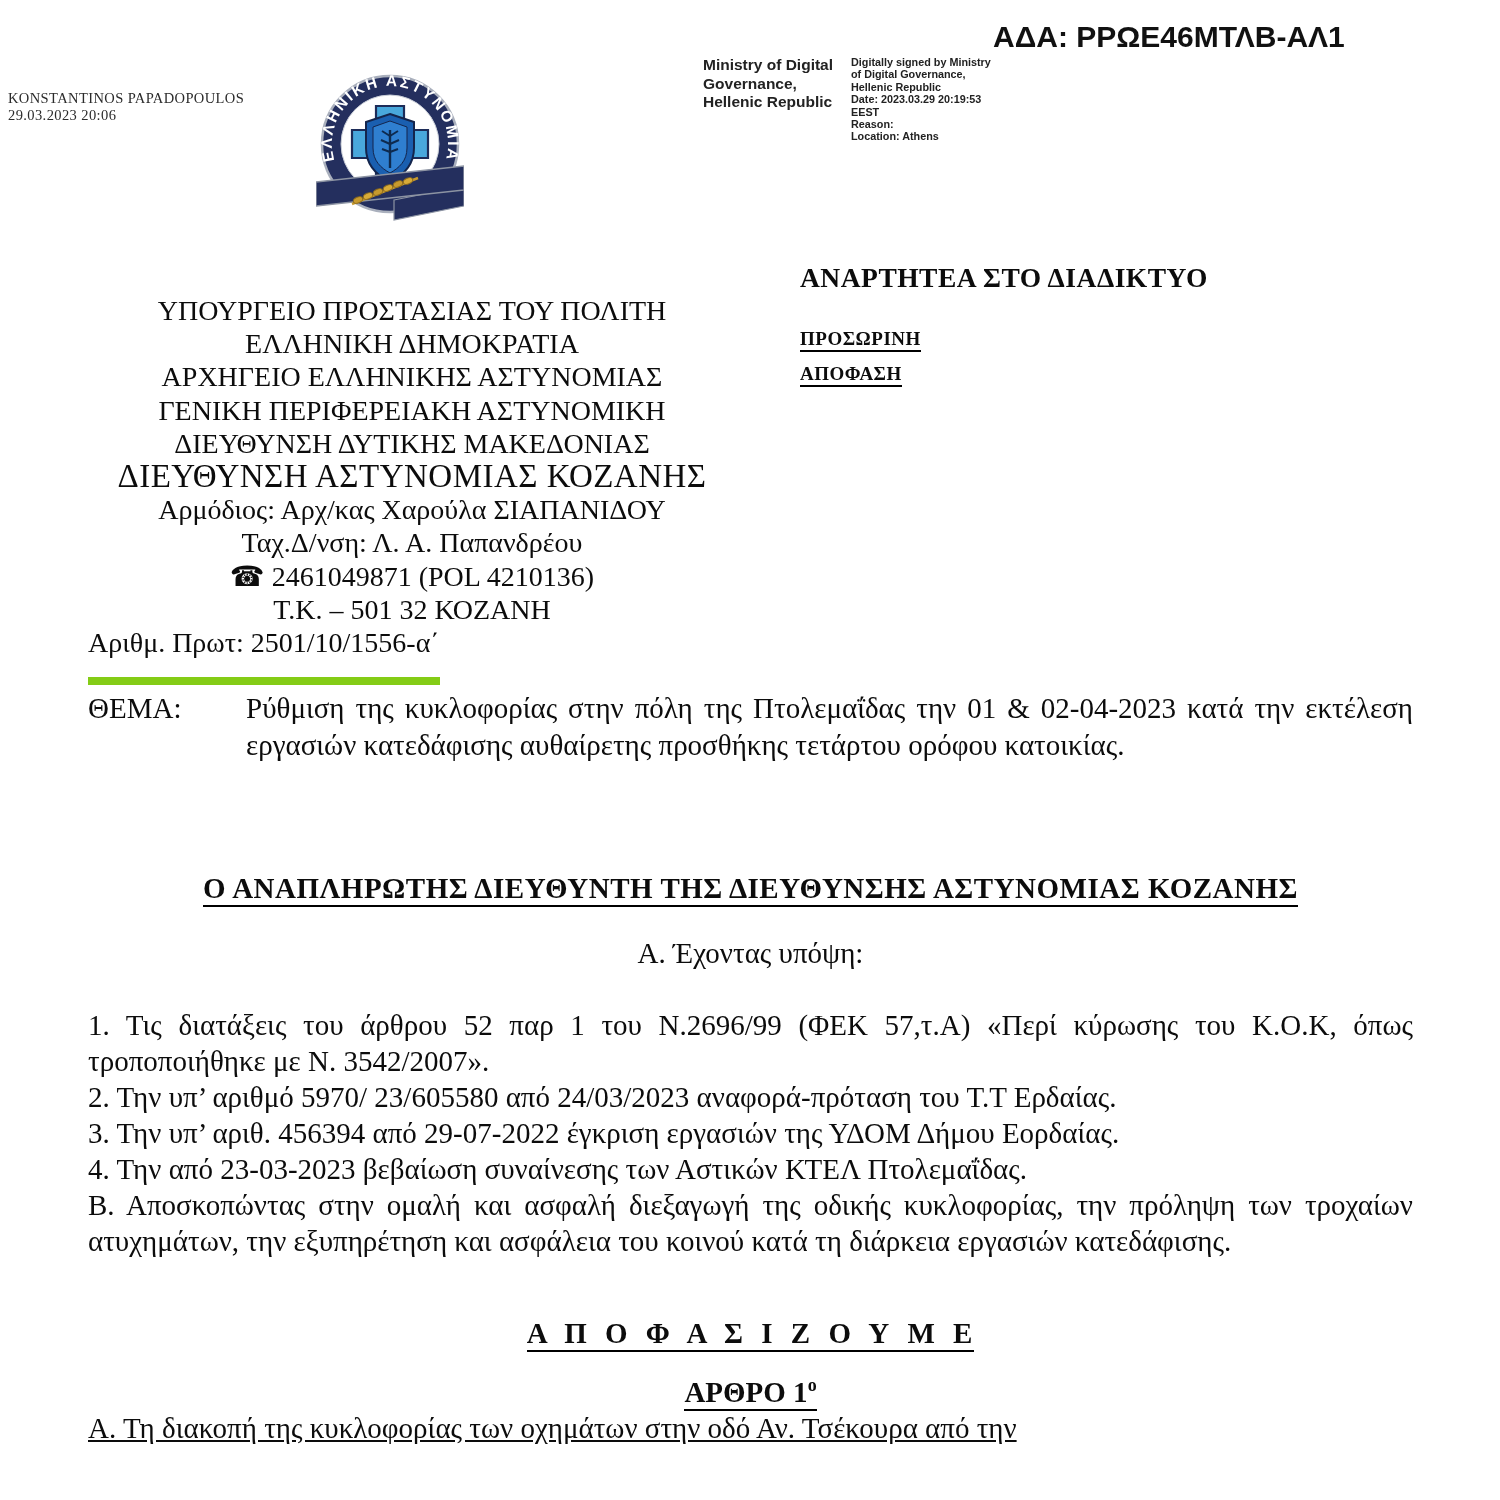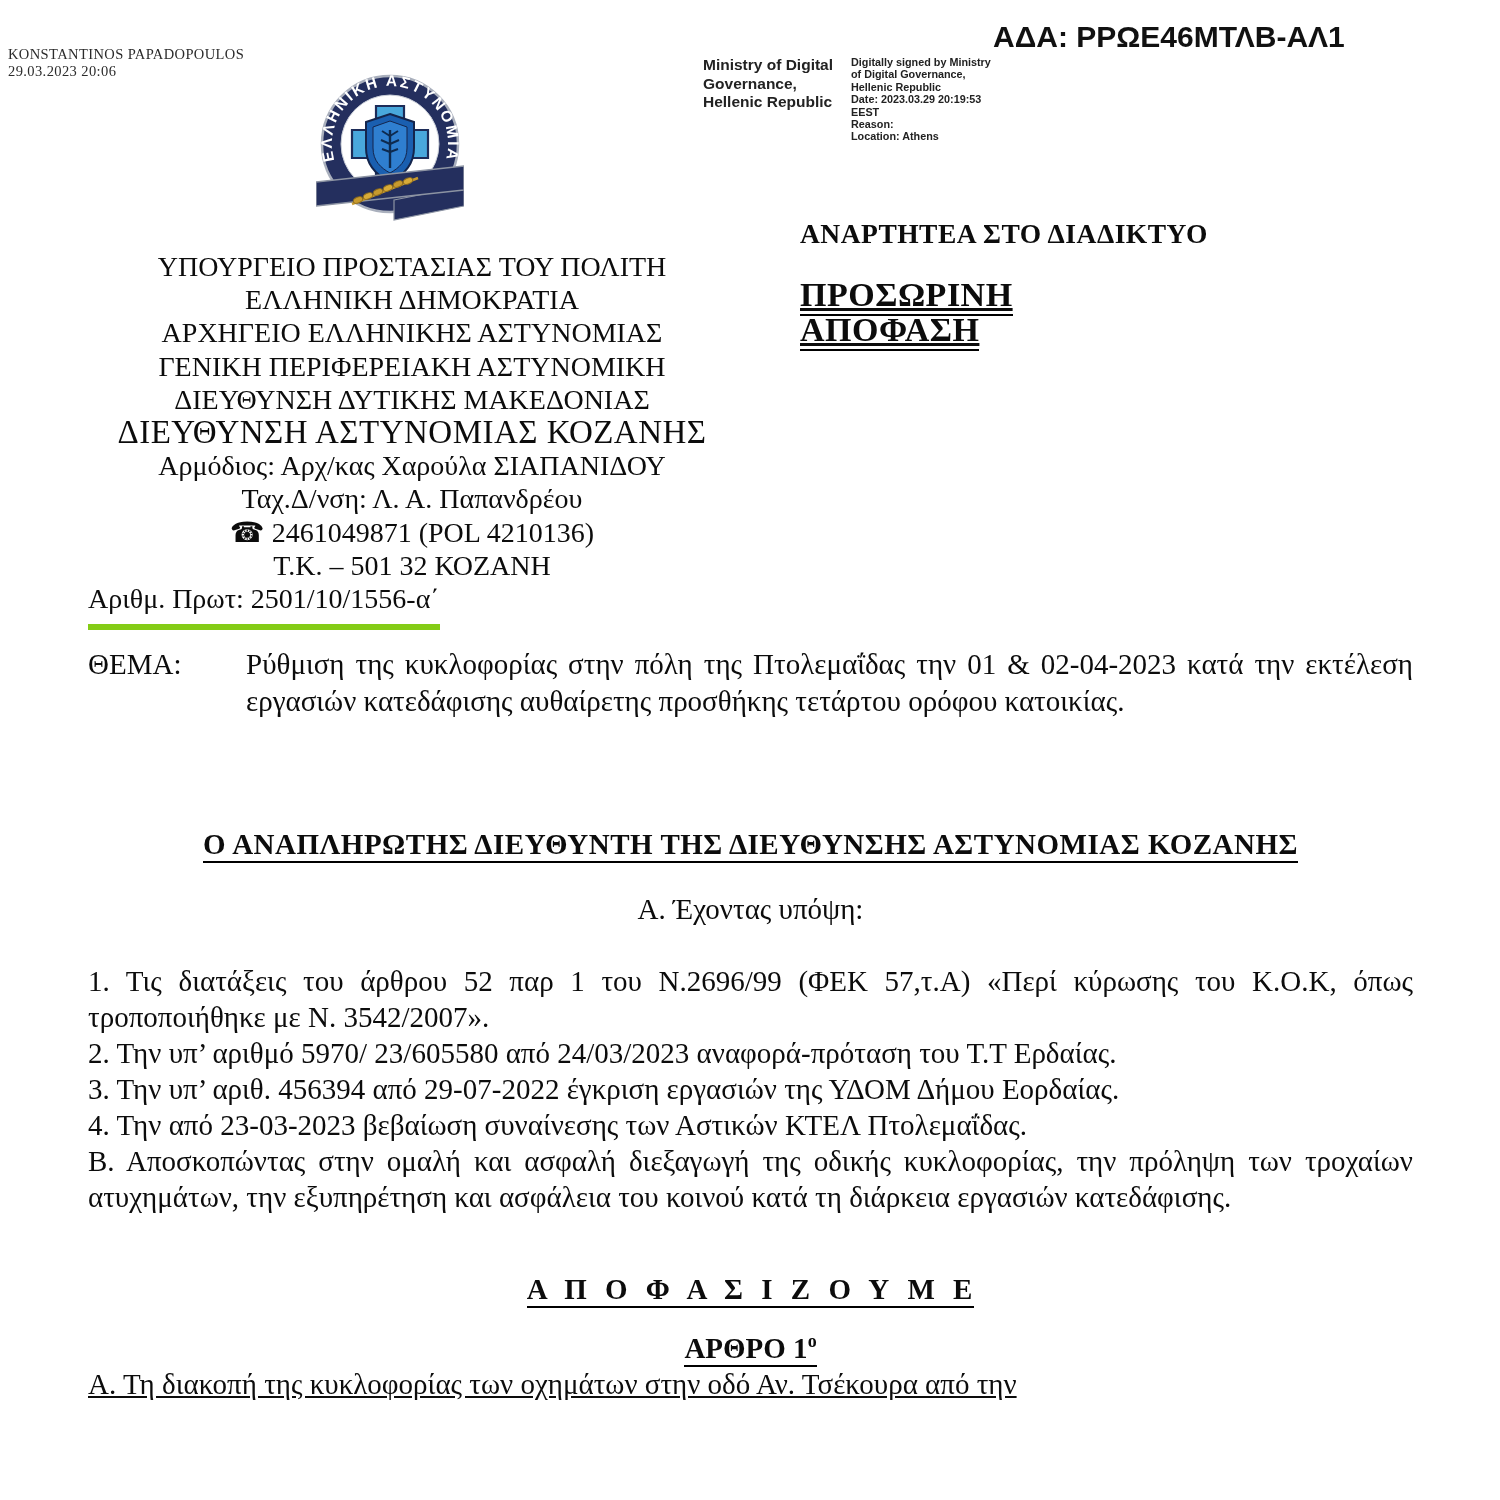--- a/index.html
+++ b/index.html
@@ -6,45 +6,45 @@
   #page{
     position:relative;
     width:1500px;height:1500px;
     background:#ffffff;
     overflow:hidden;
     color:#0c0c0c;
     font-family:"Liberation Serif", serif;
   }
   .abs{position:absolute;}
   .sans{font-family:"Liberation Sans", sans-serif;font-weight:bold;}
-  .serif{font-family:"Liberation Serif", serif;}
+  .serif{font-family:"Liberation Serif", serif;margin-top:44px;}
 
   
   .stamp{left:8px;top:46px;font-size:14.5px;line-height:17px;color:#2b2b2b;letter-spacing:.4px;}
 
   
   .ada{left:993px;top:20px;font-size:30px;color:#111;white-space:nowrap;}
 
   
   .ministry{left:703px;top:56px;width:150px;font-size:15.5px;line-height:18.5px;color:#222;}
   .sigdetails{left:851px;top:56px;width:170px;font-size:10.8px;line-height:12.4px;color:#222;}
 
   
   .logo{left:316px;top:74px;width:148px;height:160px;}
 
   
   .letterhead{left:88px;top:250px;width:648px;text-align:center;font-size:28px;line-height:33.2px;}
   .letterhead .bold-line{font-weight:normal;font-size:33px;letter-spacing:.5px;}
   .letterhead .proto{display:block;text-align:left;}
-  .letterhead .proto .u{border-bottom:6px solid #84cc16;padding-bottom:10px;}
+  .letterhead .proto .u{border-bottom:8px solid #84cc16;padding-bottom:19px;}
 
   
   .rightcol{left:800px;top:218px;width:475px;text-align:left;font-weight:bold;}
   .rightcol .notice{font-size:27.5px;letter-spacing:.5px;}
-  .rightcol .dectype{margin-top:27px;font-size:34px;line-height:35px;letter-spacing:.5px;text-decoration:underline;}
+  .rightcol .dectype{margin-top:27px;font-size:19px;line-height:35px;letter-spacing:.5px;}
   .u{border-bottom:2.5px solid #000;padding-bottom:1px;}
 
   
   .subject{left:88px;top:646px;width:1325px;display:flex;font-size:29px;line-height:37px;}
   .subject .lbl{width:158px;flex:none;}
   .subject .txt{flex:1;text-align:justify;}
 
   
   .decheading{left:88px;top:828px;width:1325px;text-align:center;font-size:29px;}
   .decheading .u{font-weight:bold;letter-spacing:.5px;}

